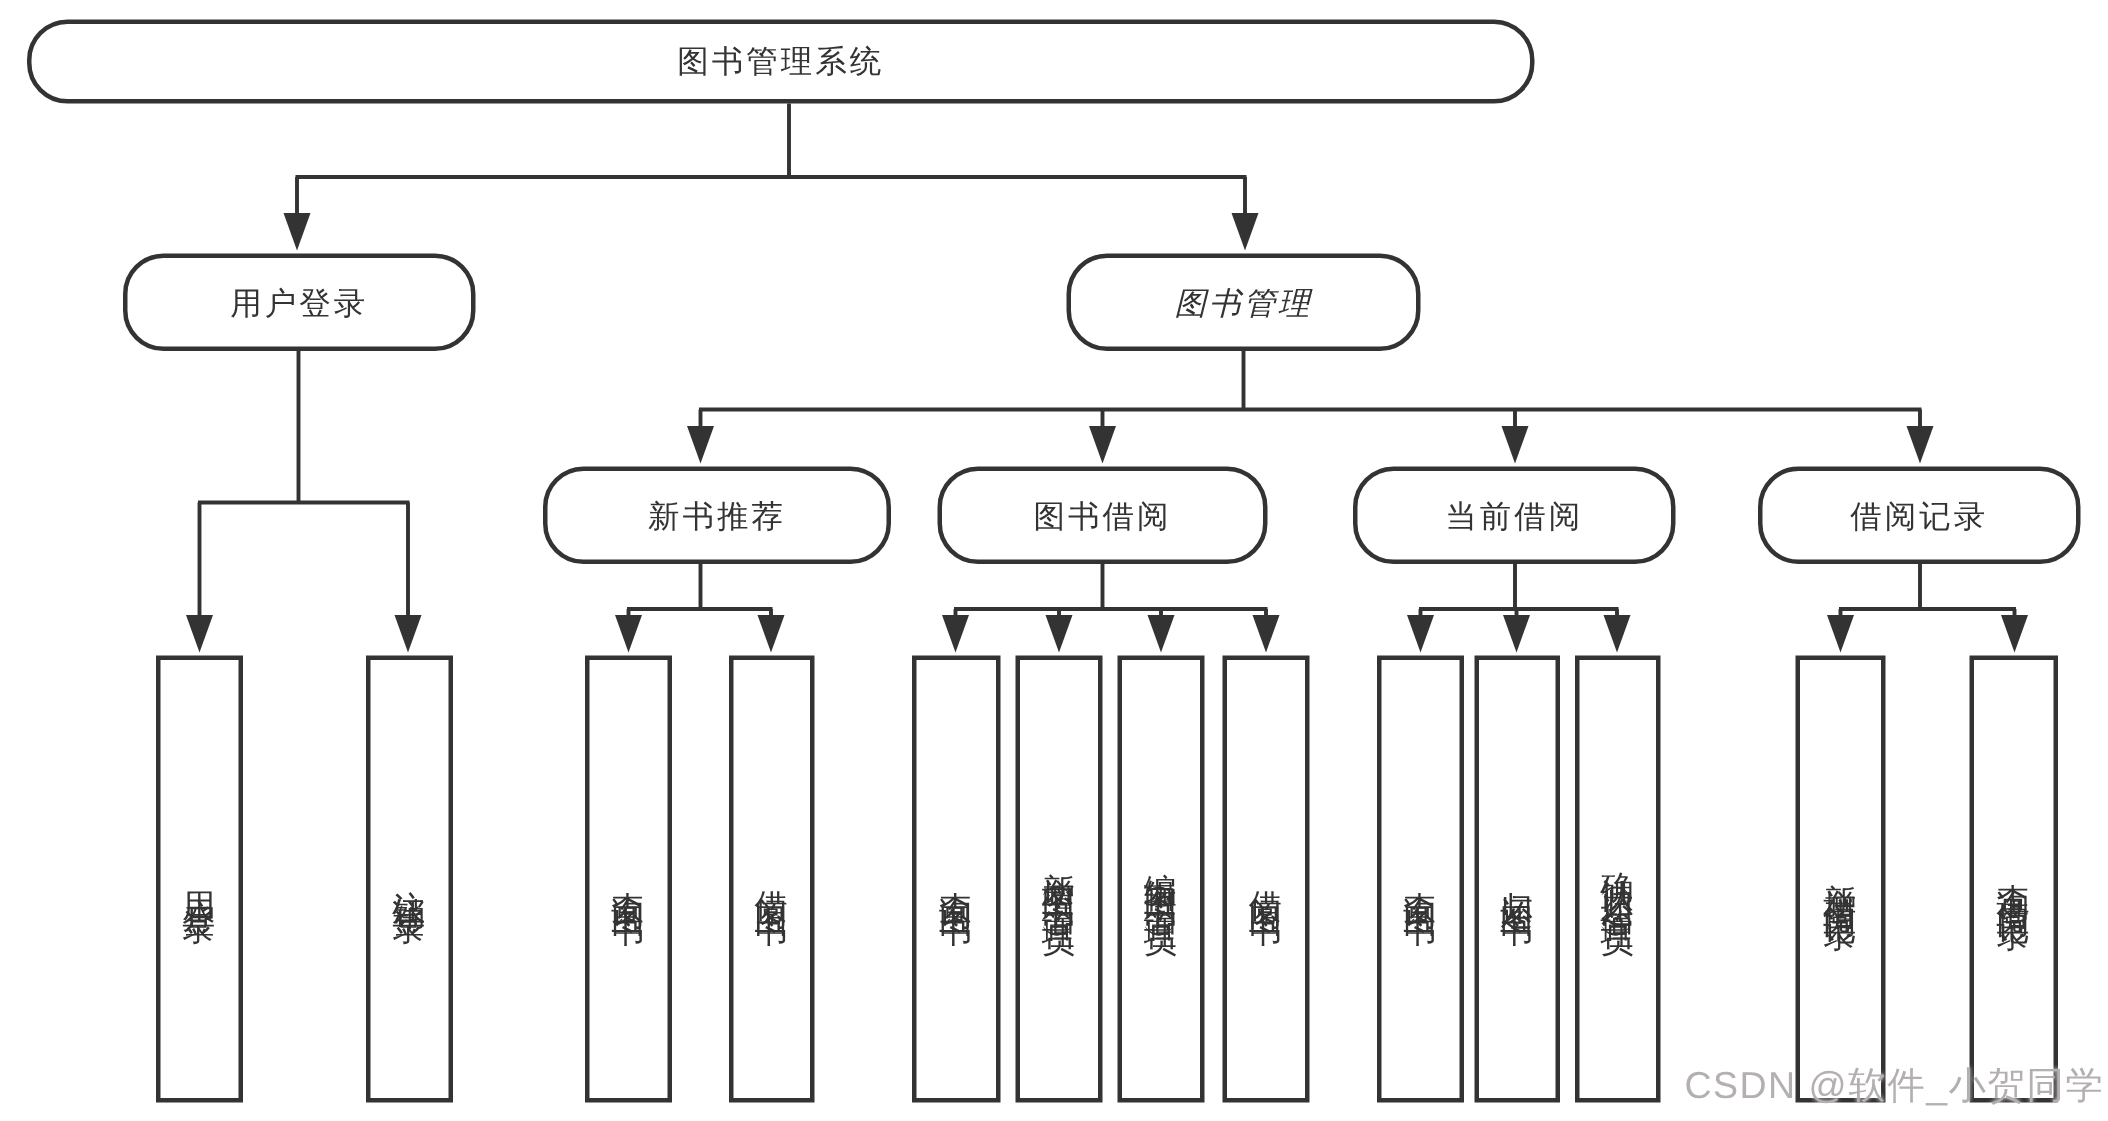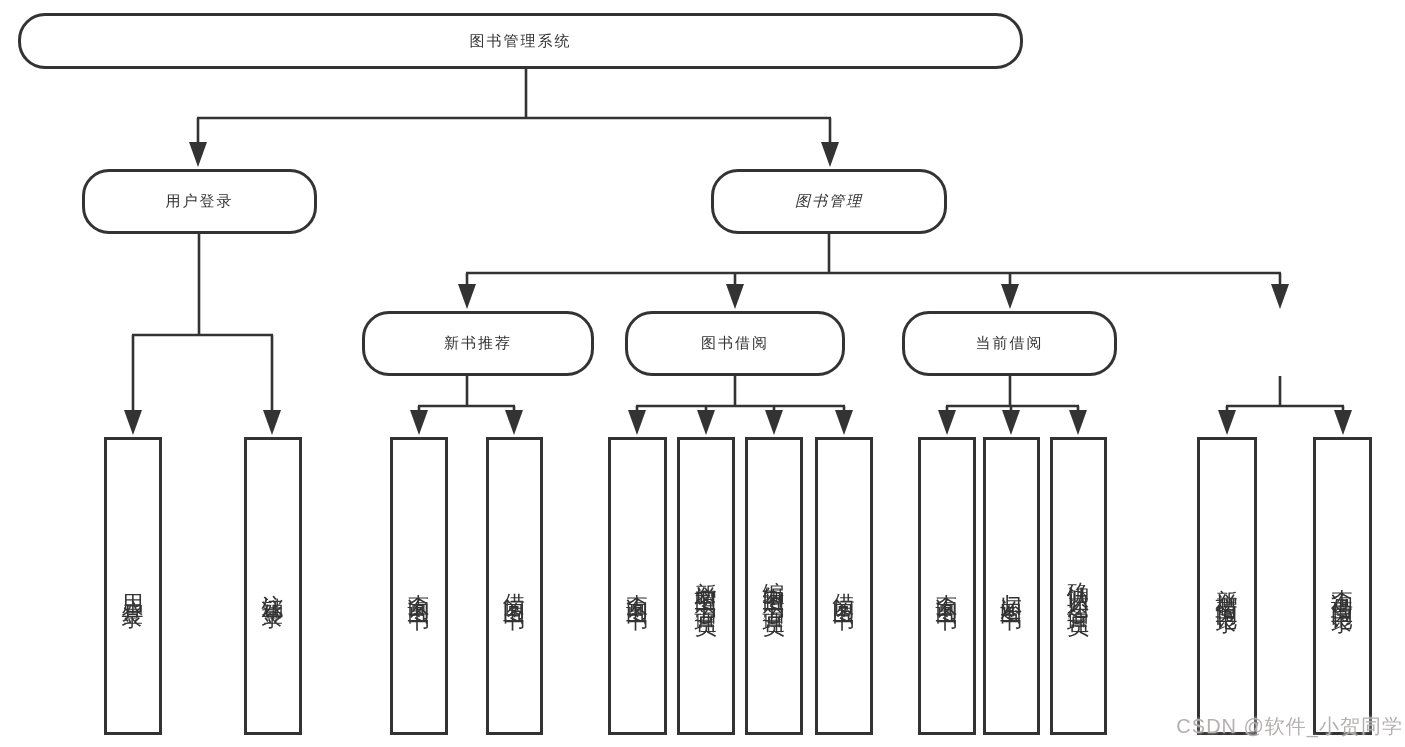--- a/index.html
+++ b/index.html
@@ -20,32 +20,32 @@
   .connector-svg path { stroke: currentColor; stroke-width: 2.6; fill: none; }
   .connector-svg polygon { fill: currentColor; stroke: none; }
   .node {
     position: absolute;
     background: var(--box-bg);
     border: 3px solid var(--line);
     color: var(--text);
     display: flex; align-items: center; justify-content: center;
     text-align: center;
   }
-  .node.h { font-size: 15px; letter-spacing: 2px; white-space: nowrap; border-radius: 27px; }
+  .node.h { font-size: 21px; letter-spacing: 2px; white-space: nowrap; border-radius: 27px; }
   .node.v { font-size: 22px; }
   .node.v .vtext {
     writing-mode: vertical-rl;
     line-height: 1.05;
     letter-spacing: 5px;
     max-height: 280px;
   }
   .watermark {
     position: absolute;
     right: 2px; bottom: 7px;
-    font-size: 20px;
+    font-size: 25px;
     letter-spacing: 1px;
     color: var(--watermark);
     text-shadow: 0 0 3px rgba(255,255,255,0.95);
     white-space: nowrap;
     z-index: 5;
   }
 </style>
 </head>
 <body>
 
@@ -88,20 +88,21 @@
   </svg>
 
   <div class="node h" style="left:18px; top:13px; width:1005px; height:56px;">图书管理系统</div>
 
   <div class="node h" style="left:82px; top:169px; width:235px; height:65px;">用户登录</div>
   <div class="node h" style="left:711px; top:169px; width:236px; height:65px;font-style:italic;">图书管理</div>
 
   <div class="node h" style="left:362px; top:311px; width:232px; height:65px;">新书推荐</div>
   <div class="node h" style="left:902px; top:311px; width:215px; height:65px;">当前借阅</div>
   <div class="node h" style="left:625px; top:311px; width:220px; height:65px;">图书借阅</div>
+  <div class="node h" style="left:1172px; top:311px; width:215px; height:65px;">借阅记录</div>
 
   <div class="node v" style="left:104px; top:437px; width:58px; height:298px;">
     <span class="vtext">用户登录</span>
   </div>
   <div class="node v" style="left:244px; top:437px; width:58px; height:298px;">
     <span class="vtext">注销登录</span>
   </div>
 
   <div class="node v" style="left:390px; top:437px; width:58px; height:298px;">
     <span class="vtext">查询图书</span>

